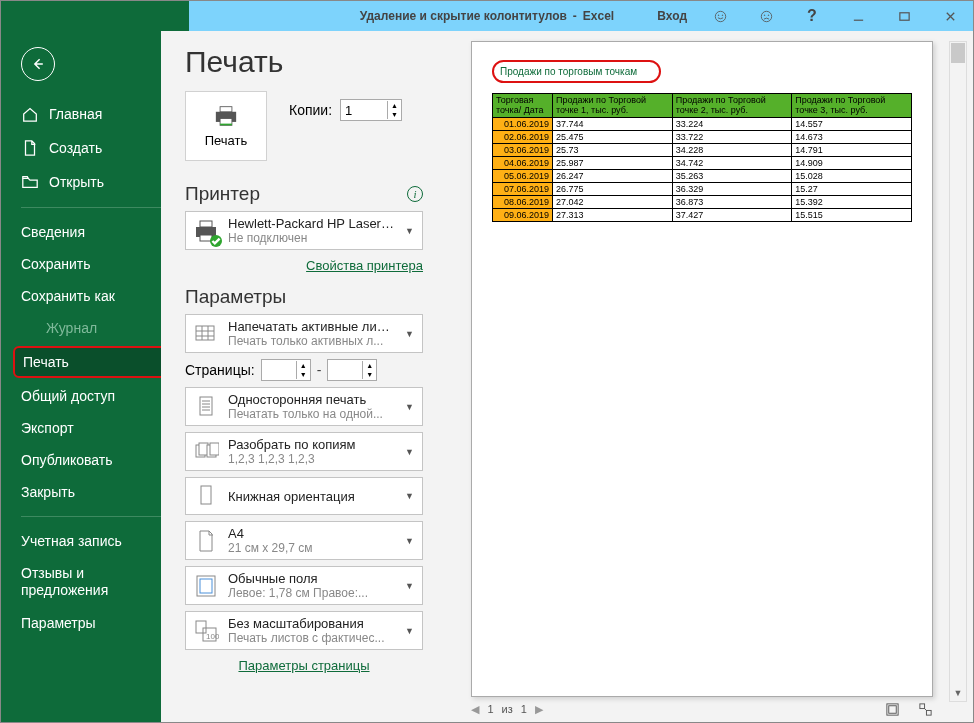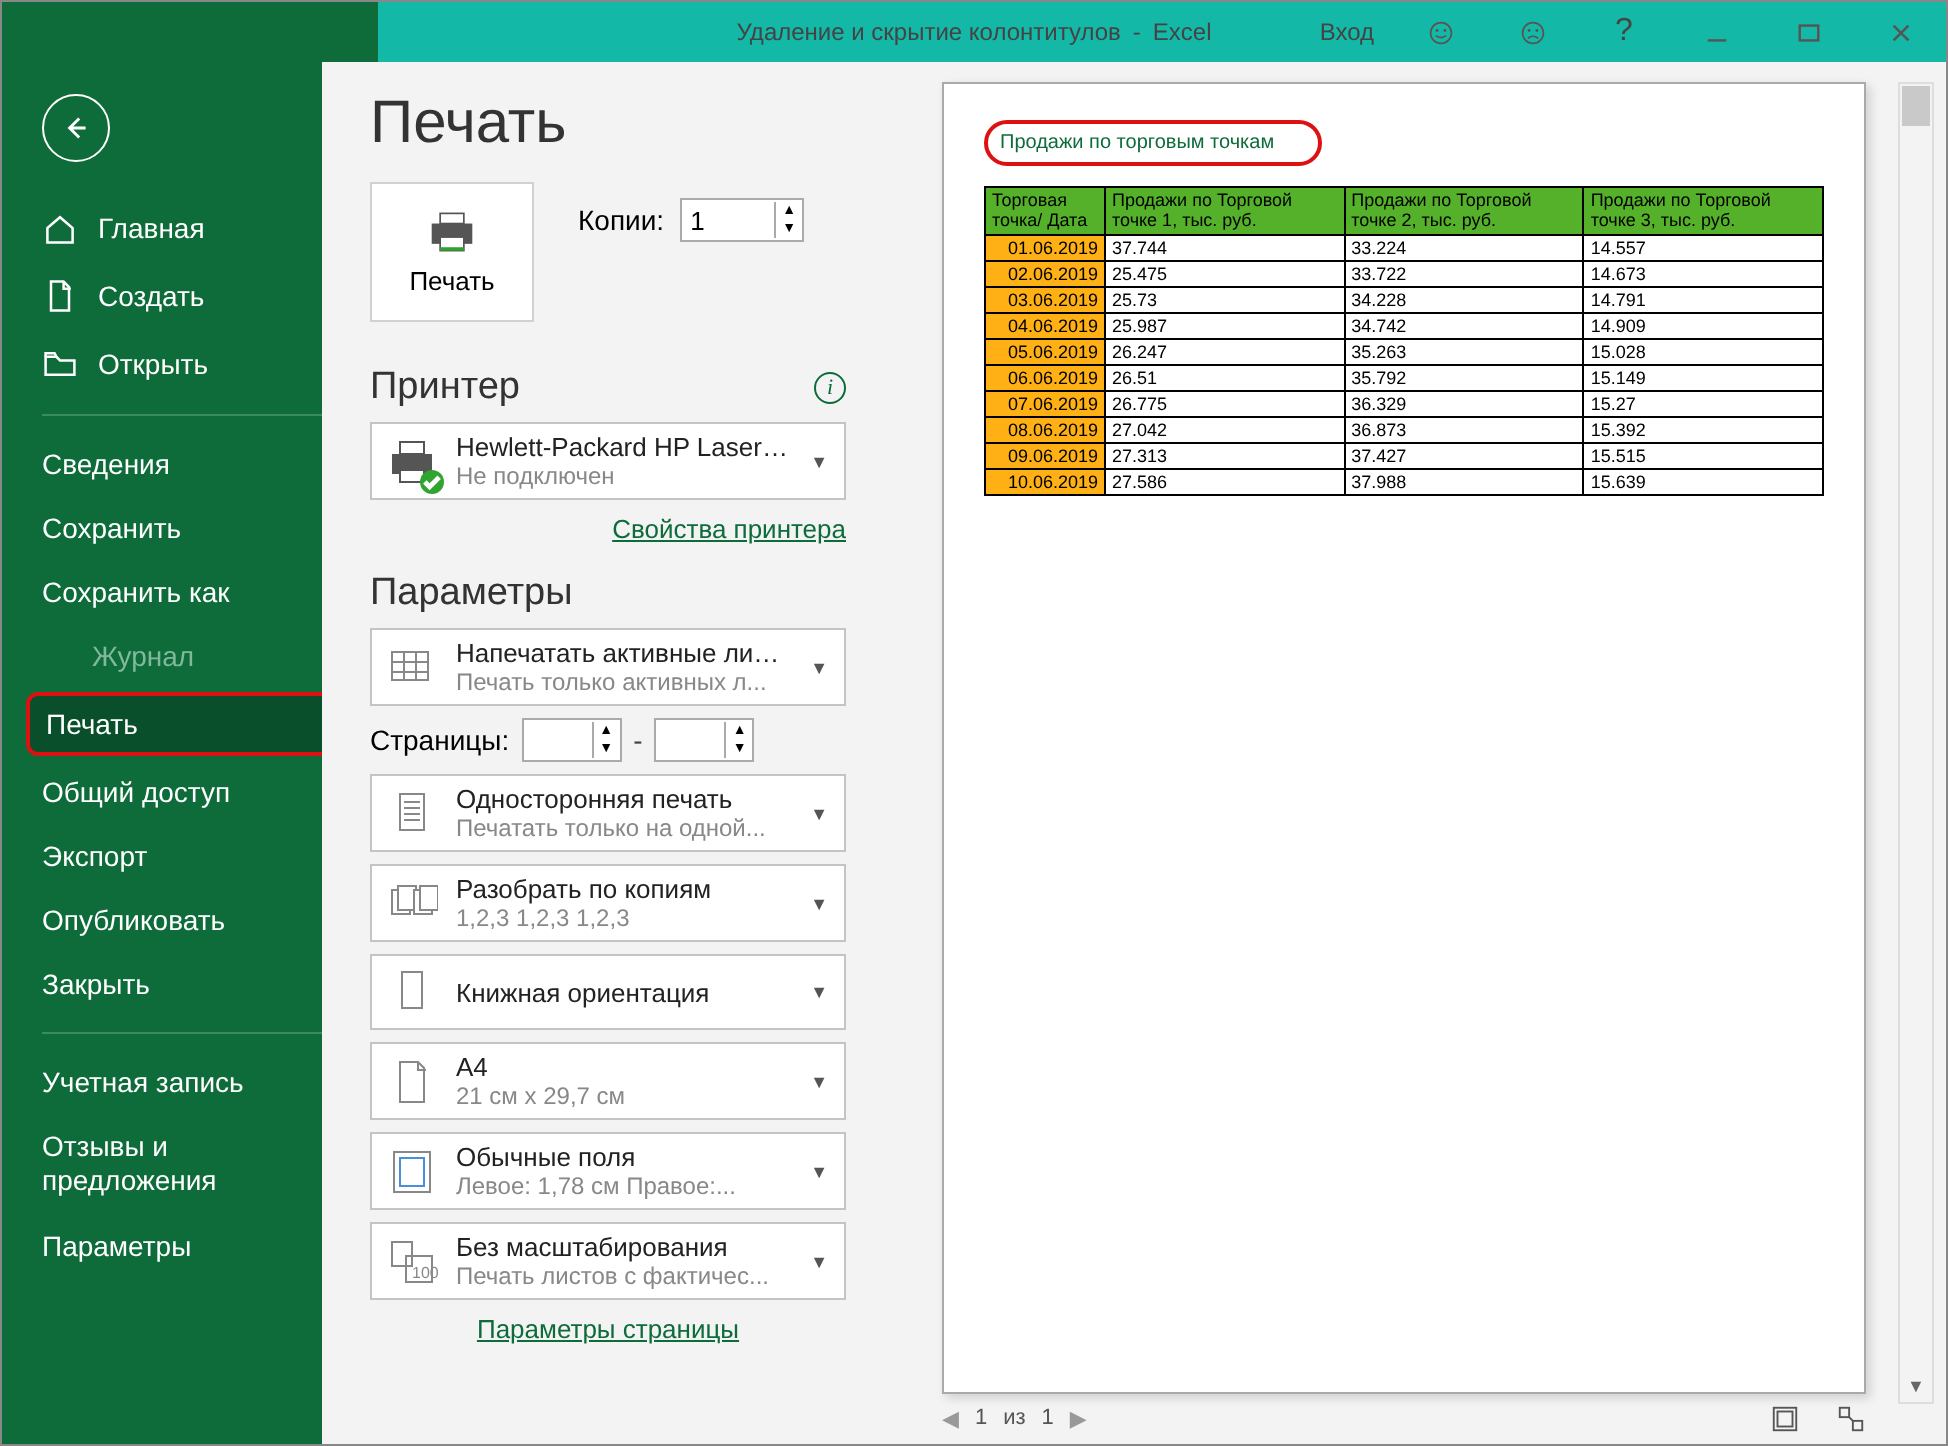--- a/index.html
+++ b/index.html
@@ -1,19 +1,19 @@
 <!DOCTYPE html>
 <html><head>
 <meta charset="utf-8">
 <style>
   * { box-sizing: border-box; margin: 0; padding: 0; font-family: "Segoe UI", sans-serif; }
   body { width: 974px; height: 723px; background: #fff; position: relative; overflow: hidden; border:1px solid #888; }
 
   
-  .titlebar { position:absolute; top:0; left:0; right:0; height:30px; display:flex; align-items:center; background:#14b8a6;}
+  .titlebar { position:absolute; top:0; left:0; right:0; height:30px; display:flex; align-items:center; background:#7dd3fc;font-weight:bold;}
   .title-center { position:absolute; left:50%; transform:translateX(-50%); font-size:12px; color:#444; display:flex; gap:6px; align-items:center;}
   .title-right { position:absolute; right:0; display:flex; align-items:center; gap:0;}
   .title-item { width:46px; height:30px; display:flex; align-items:center; justify-content:center; font-size:12px; color:#444;}
   .title-login { width:auto; padding:0 10px; font-size:12px; }
   .title-item svg { width:13px; height:13px; stroke:#555; fill:none; stroke-width:1.3; }
   .close-btn svg{ stroke-width:1.4;}
 
   
   .sidebar { position:absolute; top:0; left:0; bottom:0; width:188px; background:#0e6b3a; color:#fff; padding-top:42px; }
   .back-btn { width:34px; height:34px; border:1.8px solid #fff; border-radius:50%; display:flex; align-items:center; justify-content:center; margin:4px 0 16px 20px;}
@@ -400,48 +400,36 @@
               <td>34.742</td>
               <td>14.909</td>
             </tr>
             <tr>
               <td class="date">05.06.2019</td>
               <td>26.247</td>
               <td>35.263</td>
               <td>15.028</td>
             </tr>
             <tr>
-              <td class="date">06.06.2019</td>
-              <td>26.51</td>
-              <td>35.792</td>
-              <td>15.149</td>
-            </tr>
-            <tr>
               <td class="date">07.06.2019</td>
               <td>26.775</td>
               <td>36.329</td>
               <td>15.27</td>
             </tr>
             <tr>
               <td class="date">08.06.2019</td>
               <td>27.042</td>
               <td>36.873</td>
               <td>15.392</td>
             </tr>
             <tr>
               <td class="date">09.06.2019</td>
               <td>27.313</td>
               <td>37.427</td>
               <td>15.515</td>
-            </tr>
-            <tr>
-              <td class="date">10.06.2019</td>
-              <td>27.586</td>
-              <td>37.988</td>
-              <td>15.639</td>
             </tr>
           </tbody>
       </table>
     </div>
     <div class="vscroll">
       <div class="btn-up">▲</div>
       <div class="thumb"></div>
       <div class="btn-down">▼</div>
     </div>
     <div class="preview-footer">

